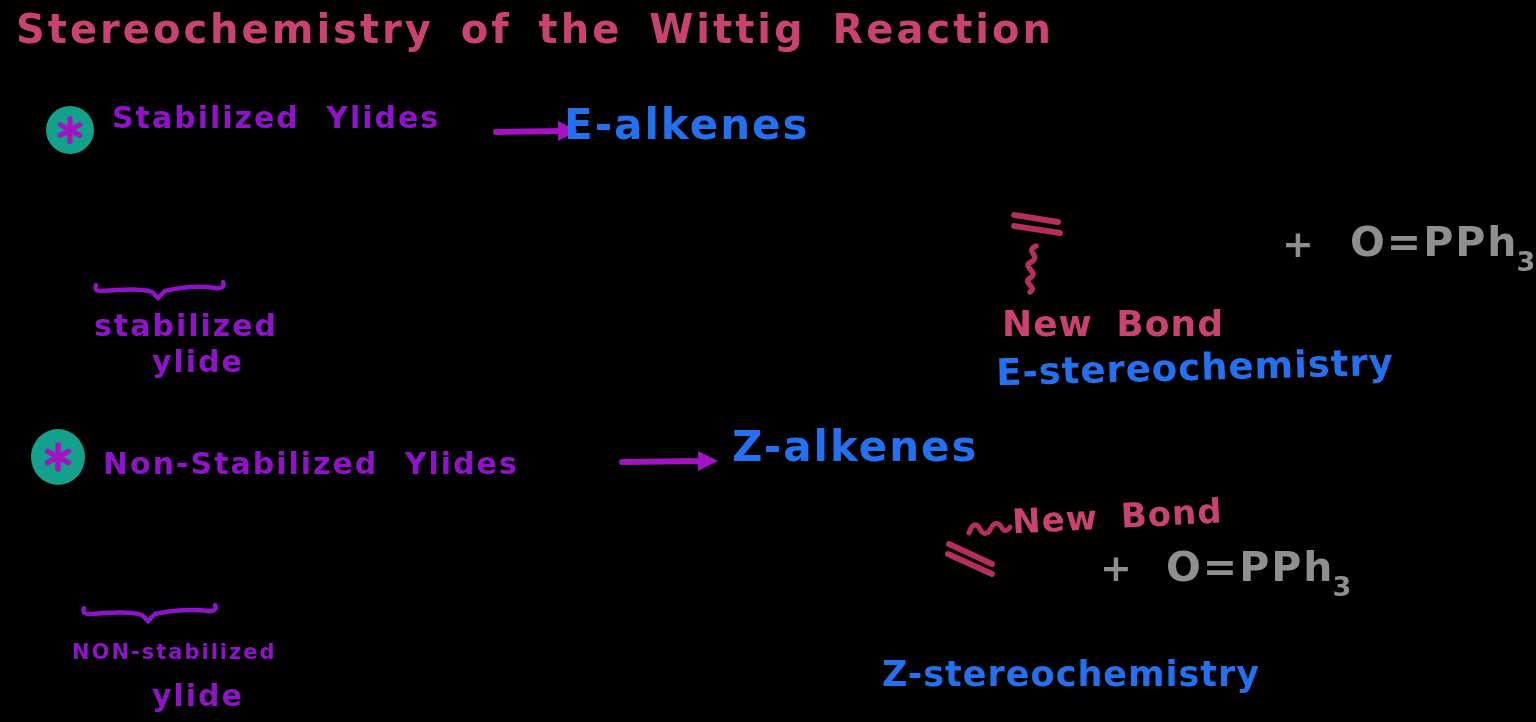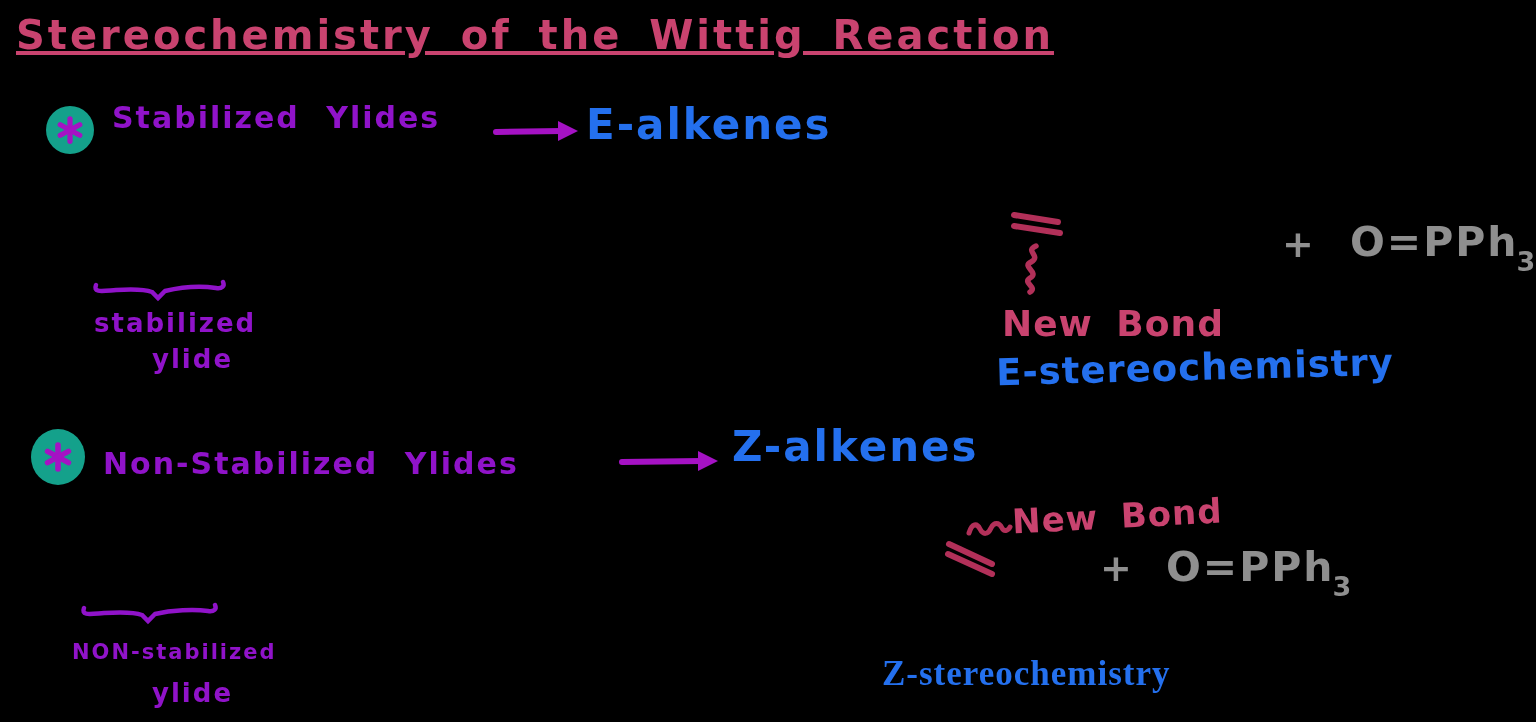--- a/index.html
+++ b/index.html
@@ -5,56 +5,56 @@
   html,body{margin:0;padding:0;}
   body{
     width:1536px;height:722px;background:#000;overflow:hidden;
     font-family:"DejaVu Sans", sans-serif;position:relative;
   }
   .abs{position:absolute;white-space:nowrap;}
   .hand{font-weight:bold;}
   .title{font-size:40px;color:var(--pink);letter-spacing:3px;word-spacing:10px;}
   .subject{font-size:30px;color:var(--purple);letter-spacing:2px;word-spacing:14px;}
   .product{font-size:42px;color:var(--blue);letter-spacing:2px;}
-  .caption{font-size:26px;color:var(--purple);letter-spacing:2px;}
+  .caption{font-size:30px;color:var(--purple);letter-spacing:2px;}
   .newbond{font-size:36px;color:var(--pink);word-spacing:10px;letter-spacing:1px;}
   .stereo{font-size:37px;color:var(--blue);letter-spacing:1px;}
   .gray{color:var(--gray);}
   .plus{font-size:38px;font-weight:bold;}
   .formula{font-size:41px;font-weight:bold;letter-spacing:2px;}
   .formula sub{font-size:27px;position:relative;top:6px;left:-2px;}
   .bullet{
     background:var(--teal);border-radius:50%;
     display:flex;align-items:center;justify-content:center;
   }
   svg{display:block;overflow:visible;}
 </style>
 </head>
 <body>
 
-<div class="abs hand title" style="left:16px;top:12px;text-decoration:underline;">Stereochemistry of the Wittig Reaction</div>
+<div class="abs hand title" style="left:16px;top:6px;">Stereochemistry of the Wittig Reaction</div>
 
 <div class="abs bullet" style="left:46px;top:106px;width:48px;height:48px;">
   <svg width="30" height="30" viewBox="0 0 40 40">
     <g stroke="#a512c4" stroke-width="7" stroke-linecap="round">
       <line x1="20" y1="5" x2="20" y2="35"></line>
       <line x1="7" y1="13" x2="33" y2="27"></line>
       <line x1="33" y1="13" x2="7" y2="27"></line>
     </g>
   </svg>
 </div>
 
 <div class="abs hand subject" style="left:112px;top:100px;">Stabilized Ylides</div>
 
 <svg class="abs" style="left:492px;top:113px;" width="88" height="36" viewBox="0 0 88 36">
   <line x1="4" y1="19" x2="70" y2="18" stroke="#a512c4" stroke-width="6" stroke-linecap="round"></line>
   <polygon points="66,8 86,18 66,28" fill="#a512c4"></polygon>
 </svg>
 
-<div class="abs hand product" style="left:586px;top:100px;">E-alkenes</div>
+<div class="abs hand product" style="left:564px;top:100px;">E-alkenes</div>
 
 <svg class="abs" style="left:1008px;top:209px;" width="58" height="30" viewBox="0 0 58 30">
   <g stroke="#b23059" stroke-width="6" stroke-linecap="round">
     <line x1="6" y1="6" x2="50" y2="13"></line>
     <line x1="6" y1="17" x2="52" y2="24"></line>
   </g>
 </svg>
 
 <svg class="abs" style="left:1016px;top:243px;" width="30" height="52" viewBox="0 0 30 52">
   <path d="M20,3 C8,8 26,13 15,19 C5,24 24,29 14,35 C6,40 22,44 14,49" fill="none" stroke="#b23059" stroke-width="5.5" stroke-linecap="round"></path>
@@ -109,13 +109,13 @@
 <div class="abs hand plus gray" style="left:1100px;top:546px;">+</div>
 
 <div class="abs formula gray" style="left:1166px;top:543px;"><span>O=PPh</span><sub>3</sub></div>
 
 <svg class="abs" style="left:78px;top:602px;" width="142" height="28" viewBox="0 0 142 28">
   <path d="M6,6 C3,14 12,12 26,11 C42,10 56,10 64,13 L70,19 L77,12 C94,8 116,7 130,9 C136,10 139,7 137,3" fill="none" stroke="#9013c9" stroke-width="4.5" stroke-linecap="round"></path>
 </svg>
 <div class="abs hand caption" style="left:72px;top:640px;font-size:21px;">NON-stabilized</div>
 <div class="abs hand caption" style="left:152px;top:678px;">ylide</div>
 
-<div class="abs hand stereo" style="left:882px;top:654px;font-size:35px;font-family:Liberation Serif, serif;">Z-stereochemistry</div>
+<div class="abs hand stereo" style="left:882px;top:654px;font-size:35px;">Z-stereochemistry</div>
 
 </body></html>

